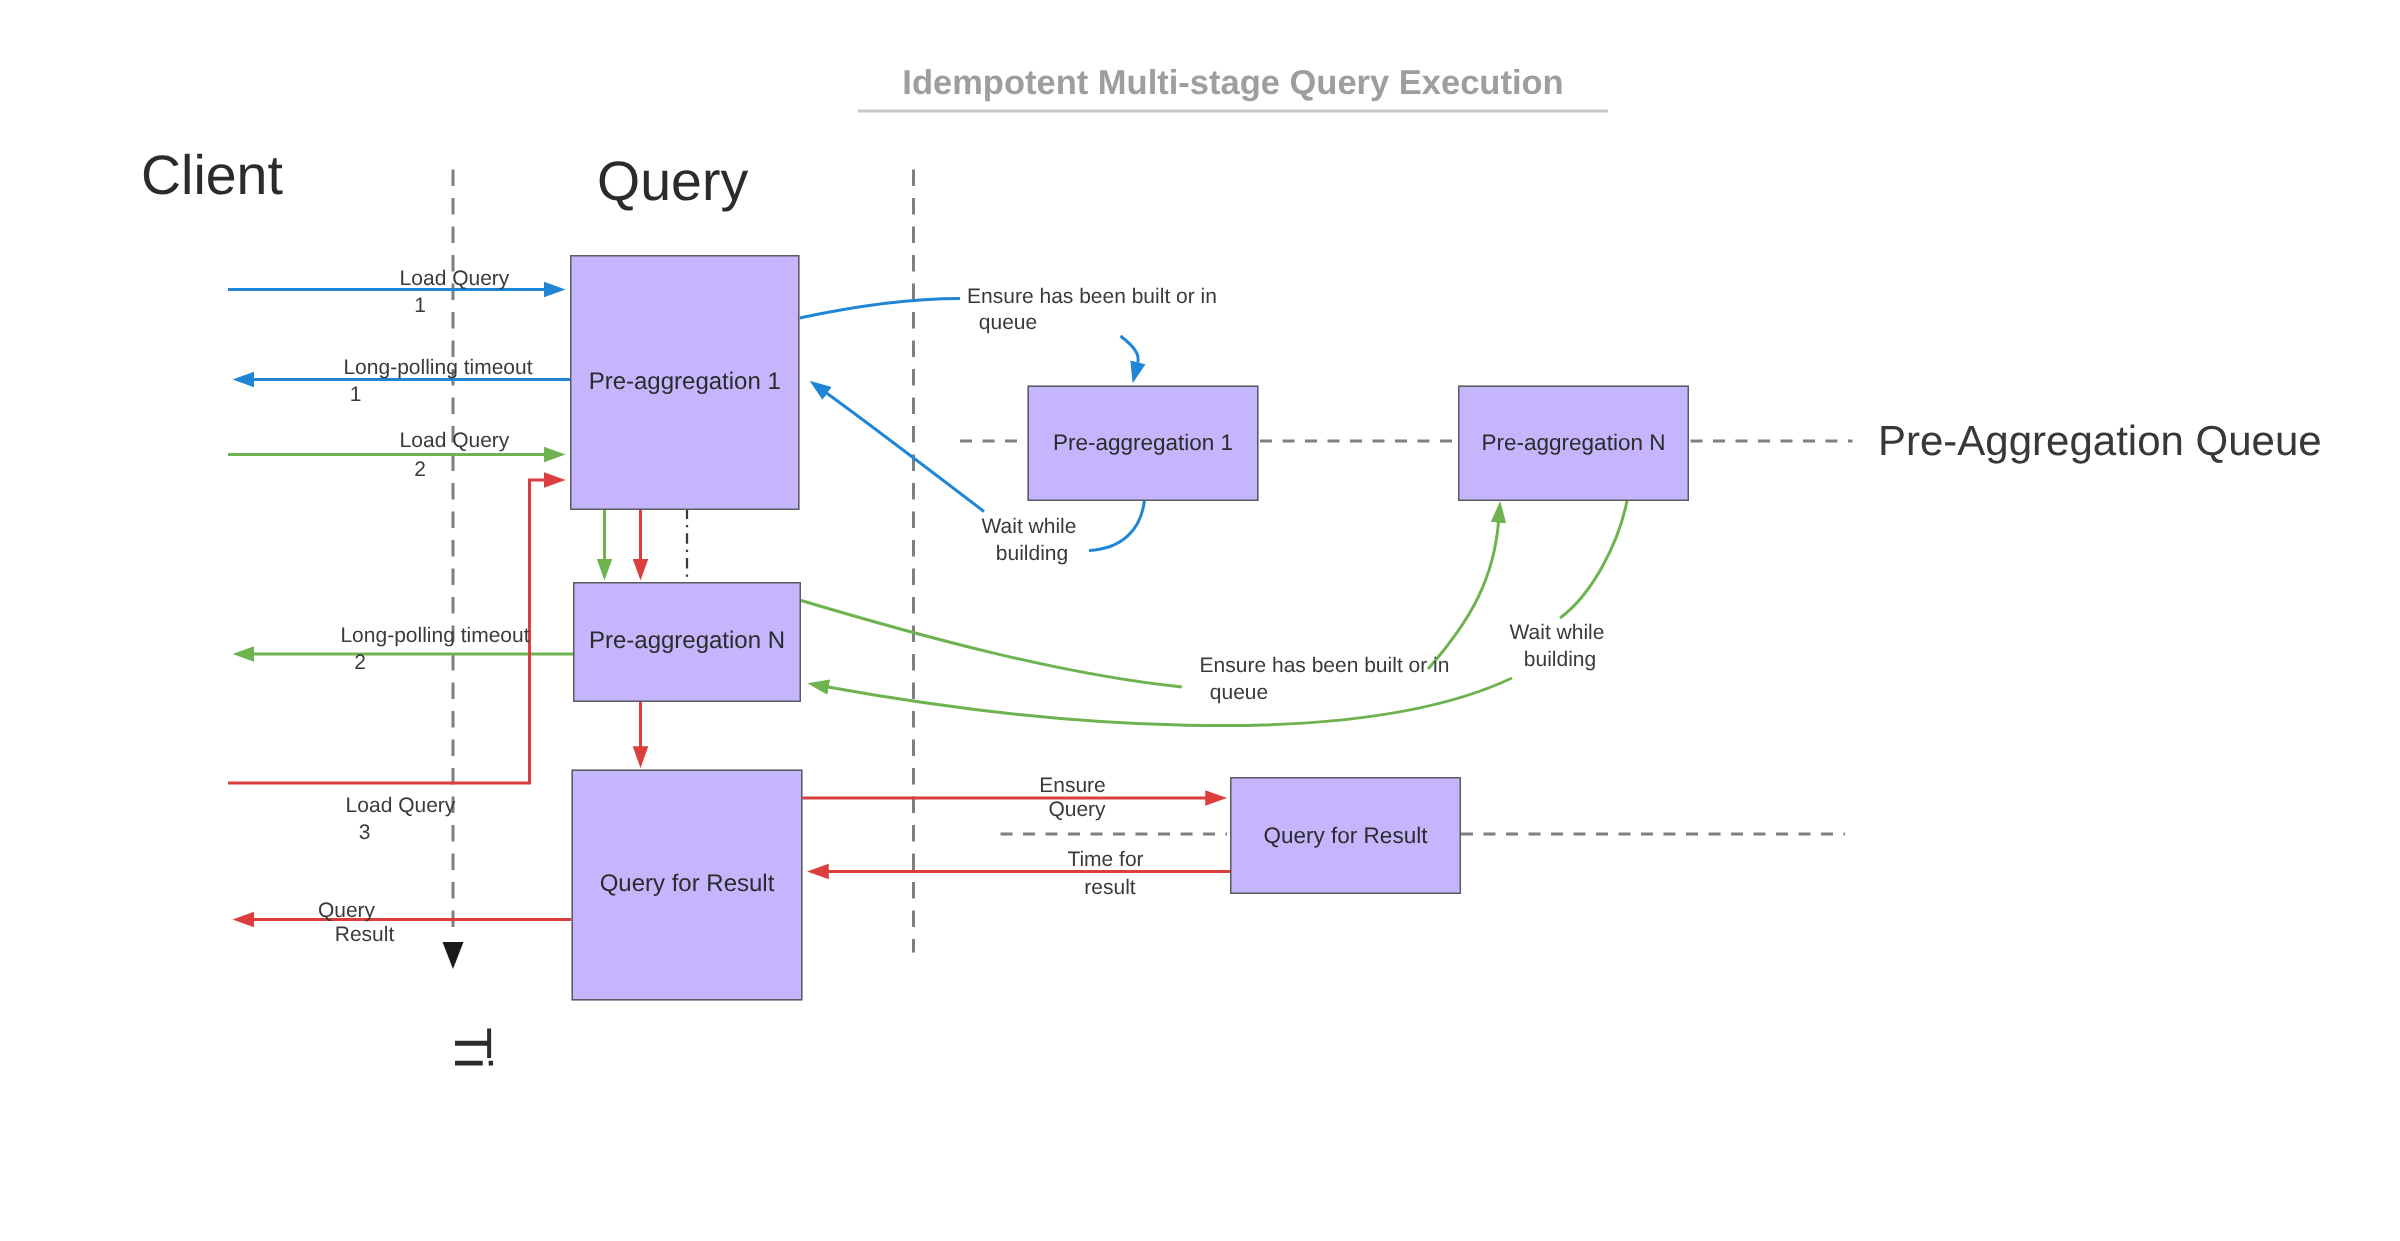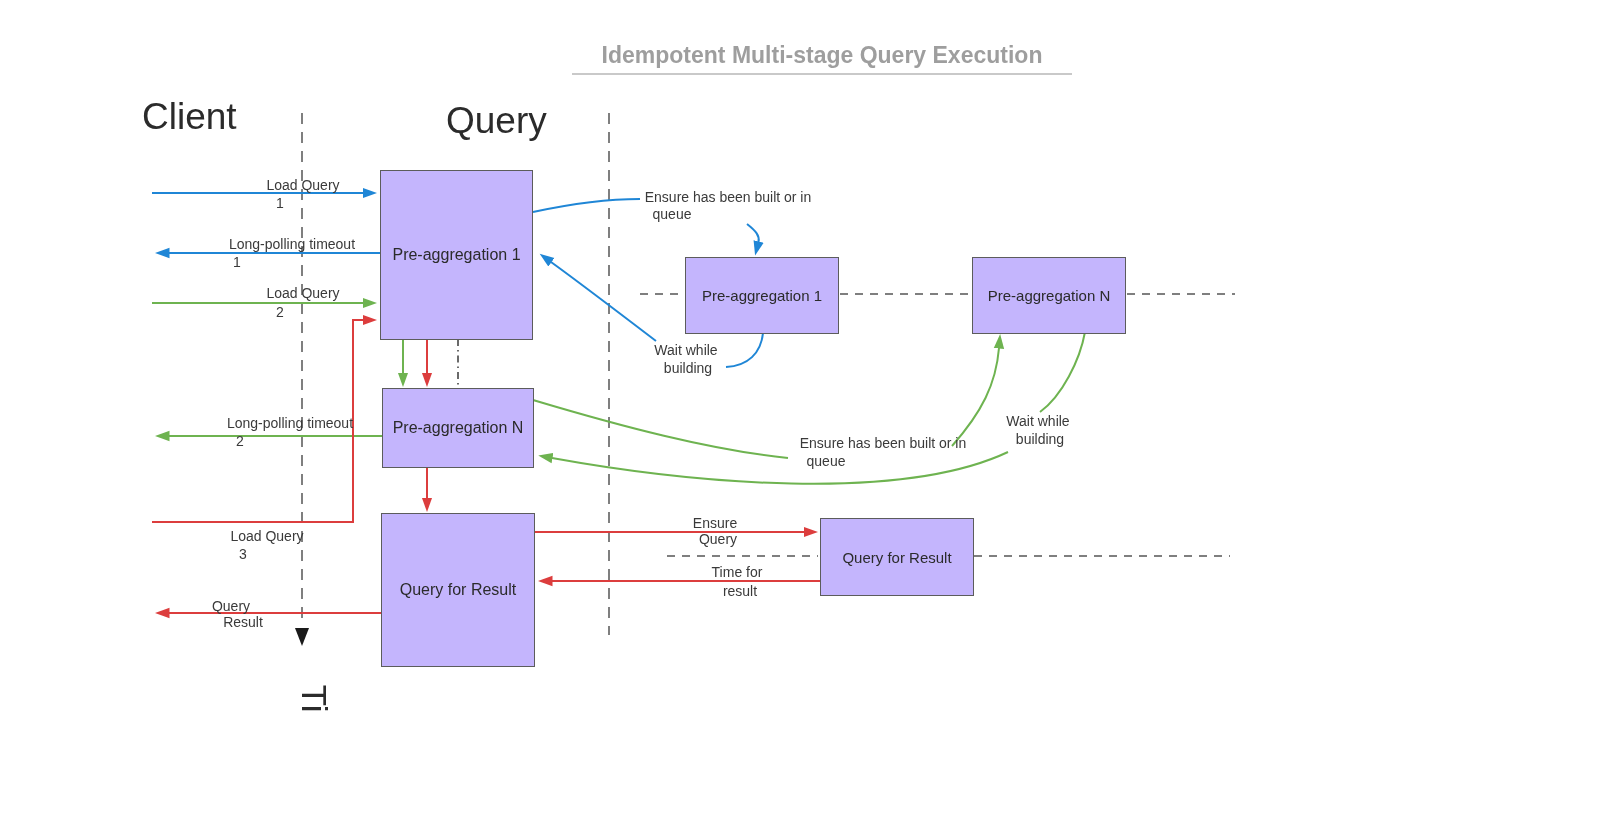--- a/index.html
+++ b/index.html
@@ -19,21 +19,21 @@
     display:flex; align-items:center; justify-content:center;
     color:var(--c-dark); font-size:16px; text-align:center; white-space:nowrap;
   }
   .node.queue-node{font-size:15px;}
   .msg{
     position:absolute; z-index:3; transform:translate(-50%,-50%);
     font-size:14px; color:var(--c-text); white-space:nowrap; line-height:1;
   }
   .col-header{
     position:absolute; z-index:3; font-size:37px; color:var(--c-dark);
-    line-height:1; white-space:nowrap;margin-left:48px;
+    line-height:1; white-space:nowrap;
   }
   .time-label{
     position:absolute; z-index:3; left:314px; top:723px;
     transform:translate(-50%,-50%) rotate(90deg);
     font-size:35px; color:var(--c-dark); white-space:nowrap;
   }
   .diagram-title{
     position:absolute; z-index:3; left:822px; top:55px;
     transform:translate(-50%,-50%);
     font-size:23px; font-weight:bold; color:var(--c-title); white-space:nowrap;
@@ -121,20 +121,21 @@
   <div class="node queue-node" style="left:685px; top:257px; width:152px; height:75px;">
     <span>Pre-aggregation 1</span>
   </div>
   <div class="node queue-node" style="left:972px; top:257px; width:152px; height:75px;">
     <span>Pre-aggregation N</span>
   </div>
   <div class="node queue-node" style="left:820px; top:518px; width:152px; height:76px;">
     <span>Query for Result</span>
   </div>
 
+  <div class="queue-label" style="left:1252px; top:294px;">Pre-Aggregation Queue</div>
 
   <div class="msg" style="left:303px; top:185px;">Load Query</div>
   <div class="msg" style="left:280px; top:203px;">1</div>
 
   <div class="msg" style="left:292px; top:244px;">Long-polling timeout</div>
   <div class="msg" style="left:237px; top:262px;">1</div>
 
   <div class="msg" style="left:303px; top:293px;">Load Query</div>
   <div class="msg" style="left:280px; top:312px;">2</div>
 

